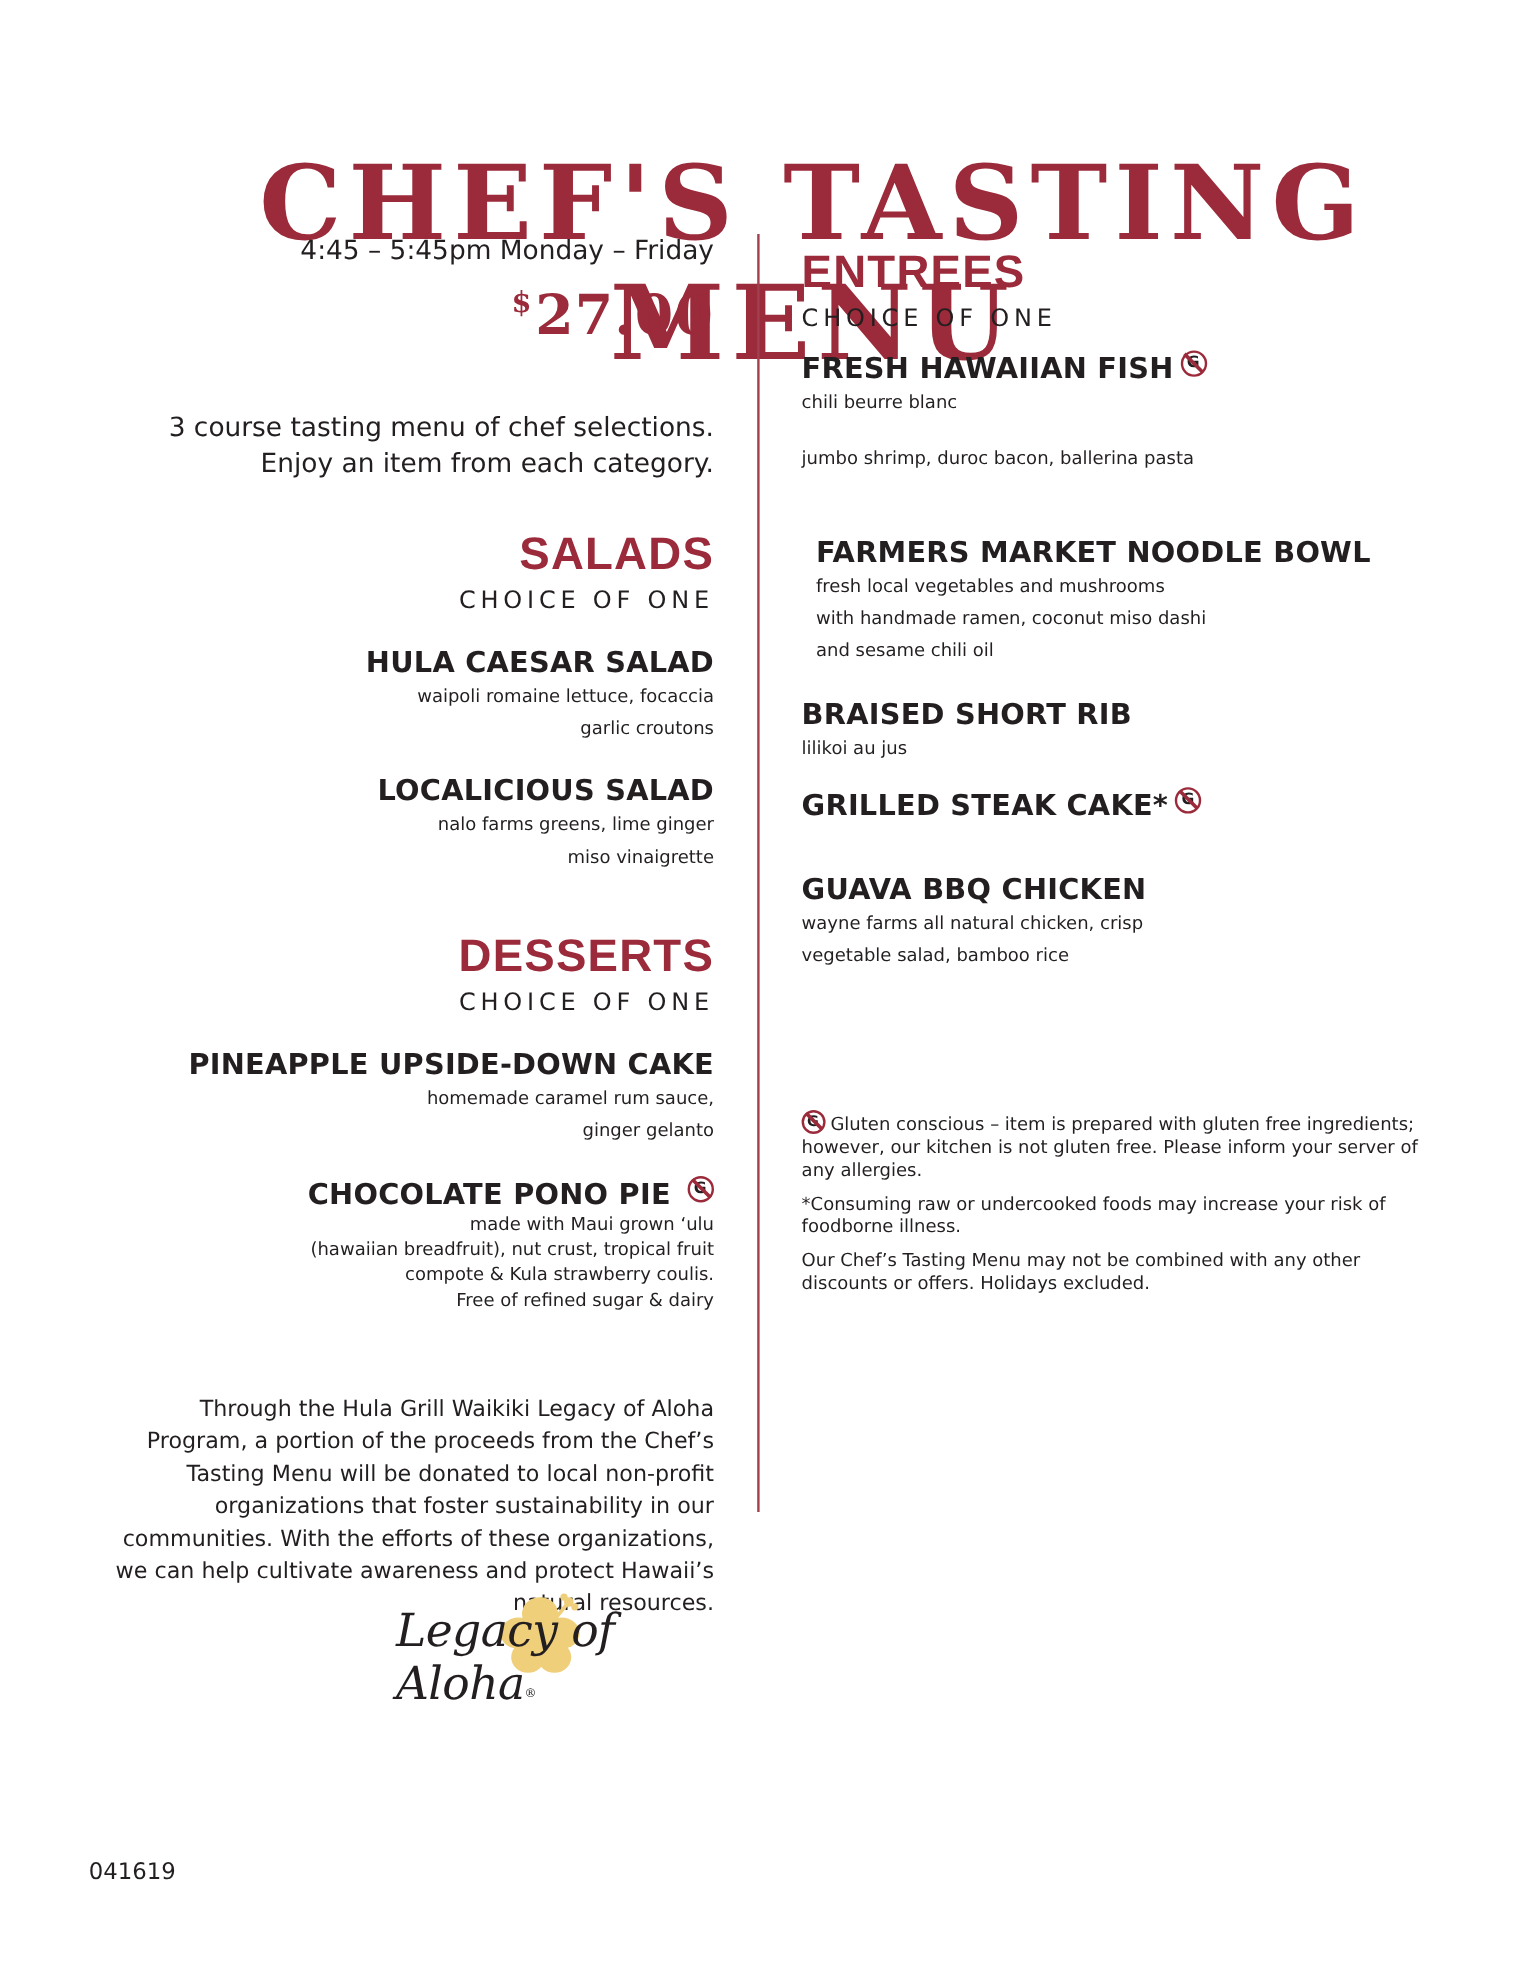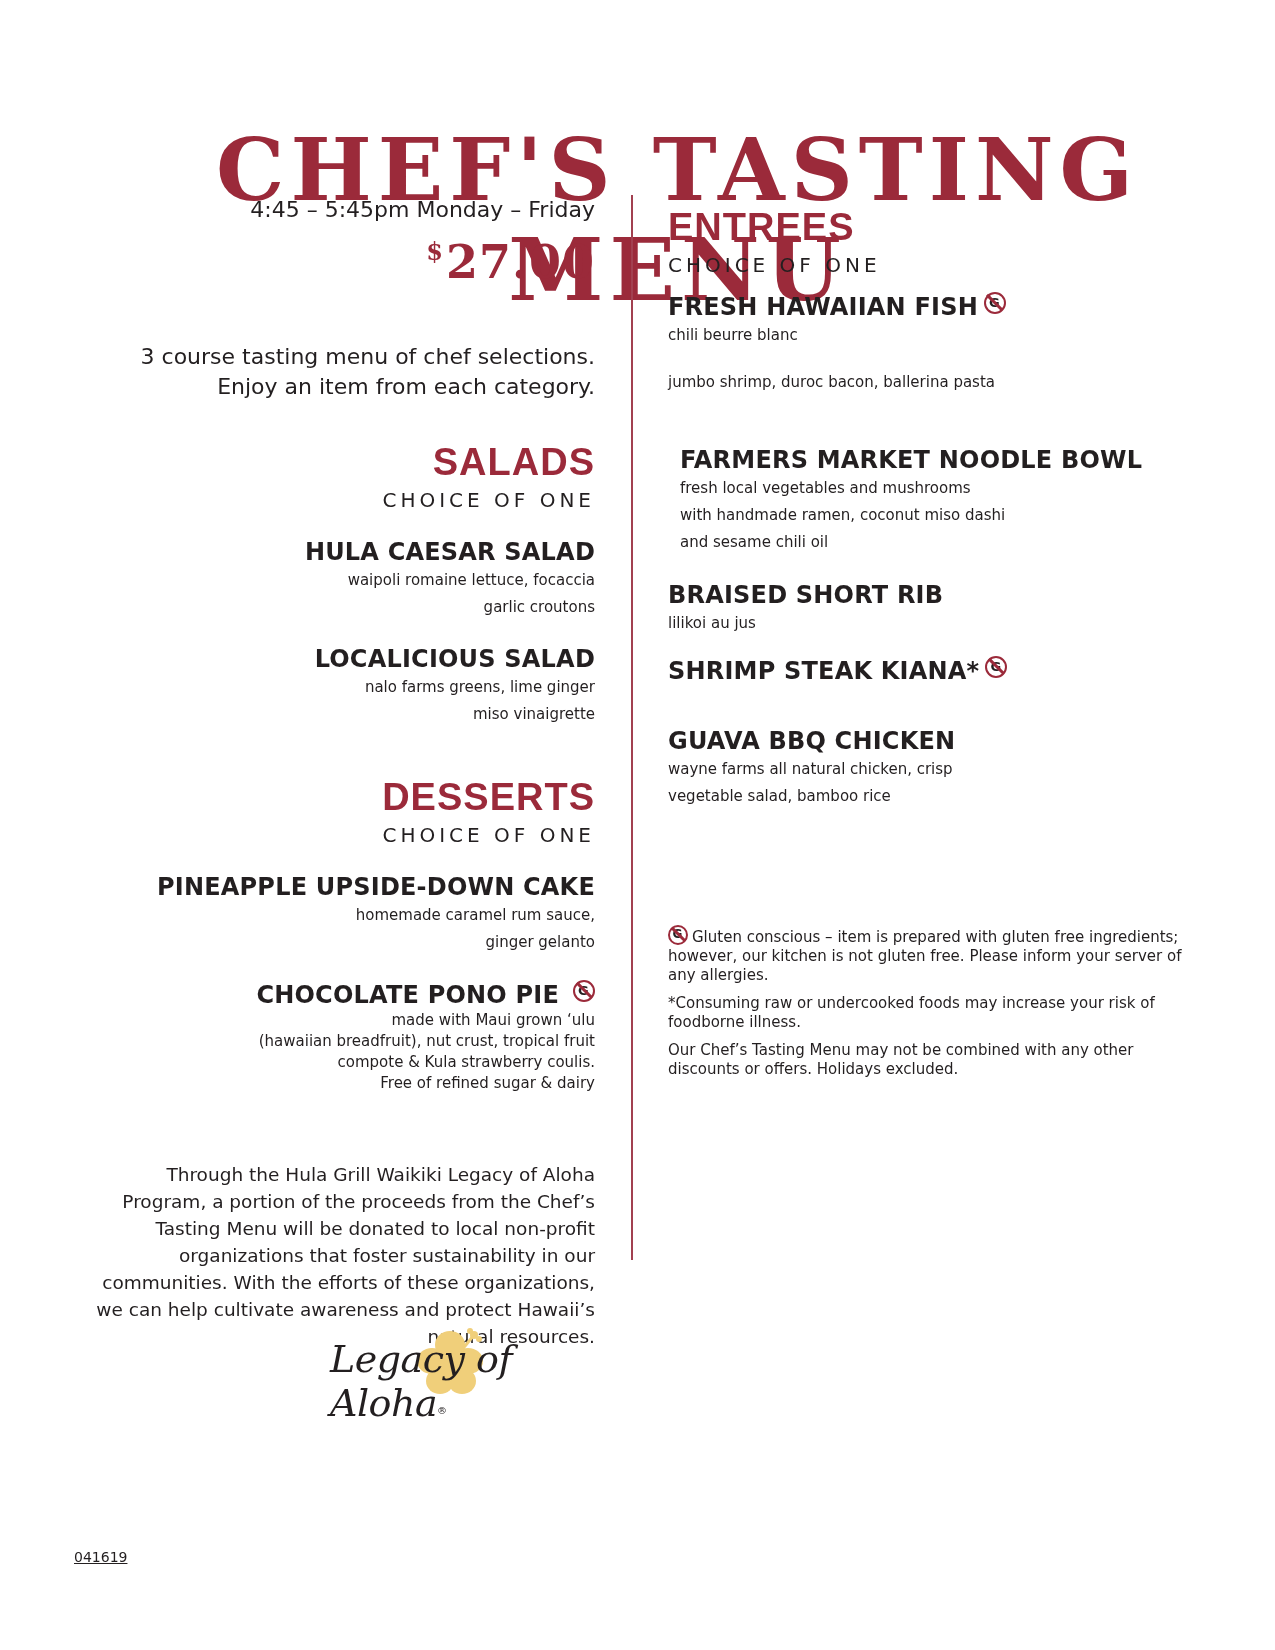--- a/index.html
+++ b/index.html
@@ -31,21 +31,21 @@
   .gf.small::before { width: 15px; height: 15px; line-height: 15px; font-size: 12px; }
   .gf.small::after { left: 6.5px; height: 19px; }
   .legacy-text { top: 1117px; font-size: 18.5px; line-height: 27px; margin-top: 44px; }
   .logo { position: absolute; left: 330px; top: 1325px; width: 270px; height: 70px; }
   .logo-text { position: absolute; left: 0; top: 12px; font-family: "DejaVu Serif", serif; font-style: italic;
                font-size: 38px; color: #231f20; z-index: 2; letter-spacing: -0.5px; }
   .logo-text .reg { font-size: 10px; font-style: normal; vertical-align: 2px; }
   .hibiscus { position: absolute; left: 82px; top: 2px; width: 80px; height: 70px; z-index: 1; }
   .notes { position: absolute; left: 668px; top: 925px; width: 520px; font-size: 15px; line-height: 19px; }
   .notes p { margin: 0 0 9px 0; }
-  .code { position: absolute; left: 74px; top: 1549px; font-size: 14px; text-decoration: underline; }
+  .code { position: absolute; left: 74px; top: 1549px; font-size: 19px; }
 </style>
 </head>
 <body>
 
 <h1 class="title">CHEF'S TASTING MENU</h1>
 
 <div class="left-col hours">4:45 – 5:45pm Monday – Friday</div>
 <div class="left-col price"><sup>$</sup><span>27.00</span></div>
 <div class="left-col intro">
   <div>3 course tasting menu of chef selections.</div>
@@ -129,21 +129,21 @@
   <div class="item-name">FARMERS MARKET NOODLE BOWL</div>
   <div class="item-desc">fresh local vegetables and mushrooms</div>
   <div class="item-desc">with handmade ramen, coconut miso dashi</div>
   <div class="item-desc">and sesame chili oil</div>
 </div>
 <div class="right-col" style="top:580px;">
   <div class="item-name">BRAISED SHORT RIB</div>
   <div class="item-desc">lilikoi au jus</div>
 </div>
 <div class="right-col" style="top:656px;">
-  <div class="item-name"><span>SHRIMP STEAK KIANA*</span><span class="gf"></span></div>
+  <div class="item-name"><span>GRILLED STEAK CAKE*</span><span class="gf"></span></div>
 </div>
 <div class="right-col" style="top:726px;">
   <div class="item-name">GUAVA BBQ CHICKEN</div>
   <div class="item-desc">wayne farms all natural chicken, crisp</div>
   <div class="item-desc">vegetable salad, bamboo rice</div>
 </div>
 
 <div class="notes">
   <p><span class="gf small"></span><span>Gluten conscious – item is prepared with gluten free ingredients; however, our kitchen is not gluten free. Please inform your server of any allergies.</span></p>
   <p>*Consuming raw or undercooked foods may increase your risk of foodborne illness.</p>

